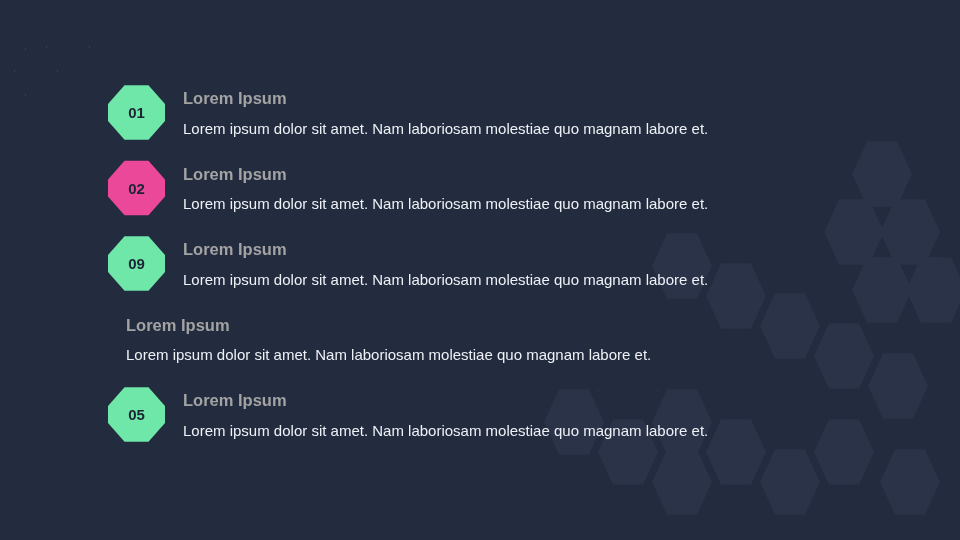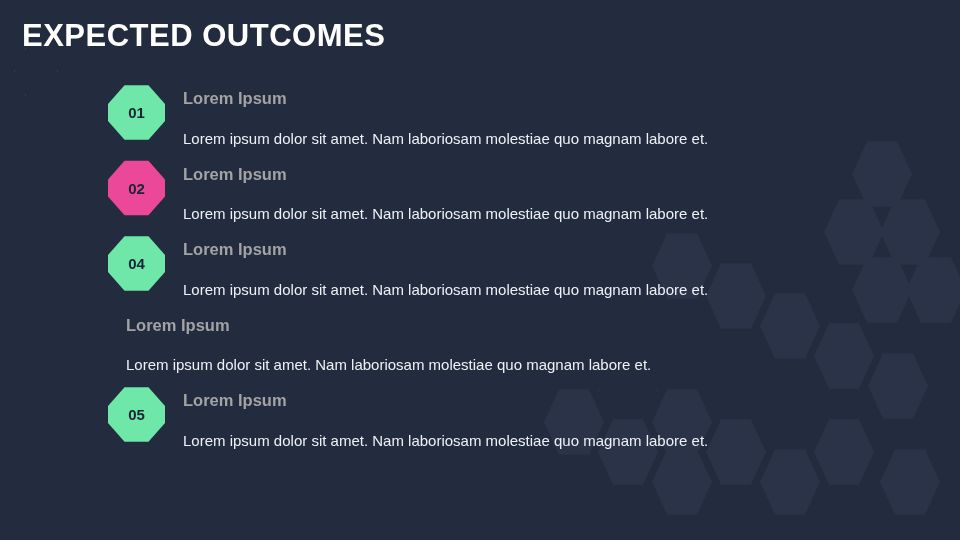--- a/index.html
+++ b/index.html
@@ -85,21 +85,21 @@
     margin-left: 18px;
     padding-top: 7px;
   }
   .item-title {
     font-size: 16.5px;
     font-weight: bold;
     color: #a3a3a3;
     line-height: 1.2;
   }
   .item-desc {
-    margin-top: 20px;
+    margin-top: 10px;
     font-size: 15px;
     color: #eef1f6;
     line-height: 1.3;
   }
 </style>
 </head>
 <body>
 
 <div class="slide">
 
@@ -124,42 +124,41 @@
     <div class="hex" style="left:652px; top:388px; width:60px; height:68px;"></div>
     <div class="hex" style="left:706px; top:418px; width:60px; height:68px;"></div>
     <div class="hex" style="left:652px; top:448px; width:60px; height:68px;"></div>
     <div class="hex" style="left:760px; top:448px; width:60px; height:68px;"></div>
     <div class="hex" style="left:814px; top:418px; width:60px; height:68px;"></div>
     <div class="hex" style="left:880px; top:448px; width:60px; height:68px;"></div>
     <div class="hex-outline" style="left:598px; top:356px; width:60px; height:68px;"></div>
     <div class="hex-outline" style="left:906px; top:198px; width:60px; height:68px;"></div>
   </div>
 
-  <div class="title">EXPECTED OUTCOMES</div>
 
   <div class="items">
 
     <div class="item">
       <div class="badge" style="background:#6ee7a8;">01</div>
       <div class="texts">
         <div class="item-title">Lorem Ipsum</div>
         <div class="item-desc">Lorem ipsum dolor sit amet. Nam laboriosam molestiae quo magnam labore et.</div>
       </div>
     </div>
 
     <div class="item">
       <div class="badge" style="background:#ec4899;">02</div>
       <div class="texts">
         <div class="item-title">Lorem Ipsum</div>
         <div class="item-desc">Lorem ipsum dolor sit amet. Nam laboriosam molestiae quo magnam labore et.</div>
       </div>
     </div>
 
     <div class="item">
-      <div class="badge" style="background:#6ee7a8;">04</div>
+      <div class="badge" style="background:#6ee7a8;">09</div>
       <div class="texts">
         <div class="item-title">Lorem Ipsum</div>
         <div class="item-desc">Lorem ipsum dolor sit amet. Nam laboriosam molestiae quo magnam labore et.</div>
       </div>
     </div>
 
     <div class="item">
       <div class="texts">
         <div class="item-title">Lorem Ipsum</div>
         <div class="item-desc">Lorem ipsum dolor sit amet. Nam laboriosam molestiae quo magnam labore et.</div>

